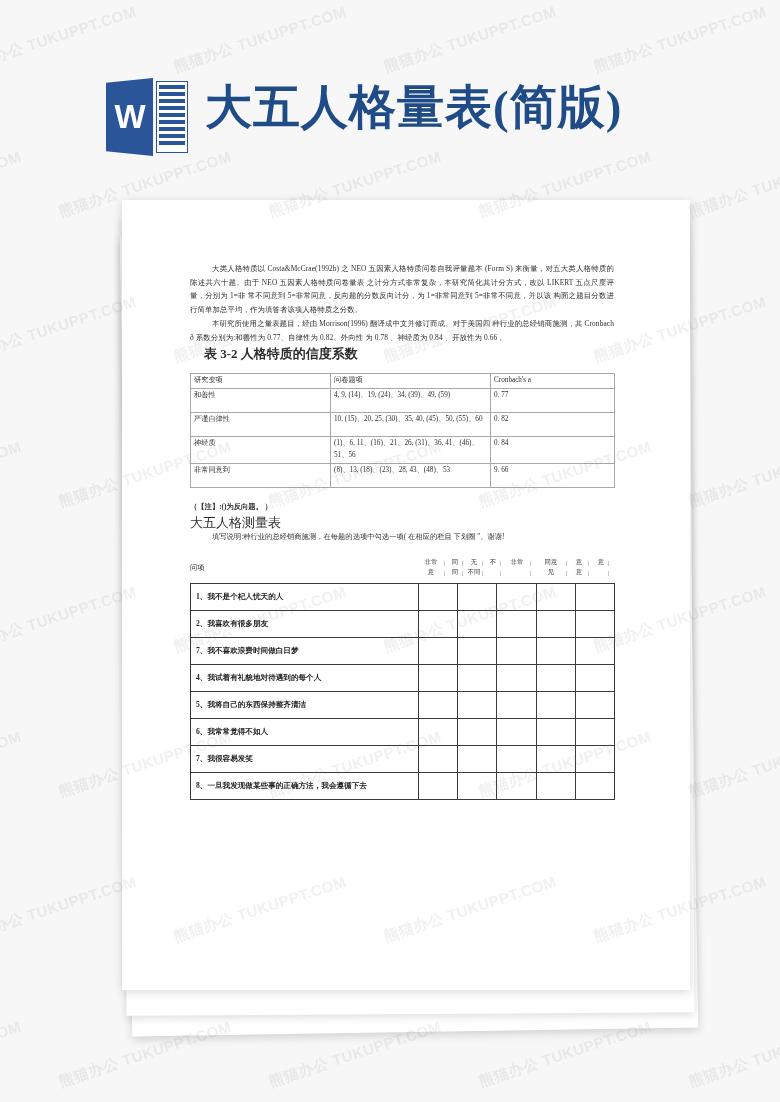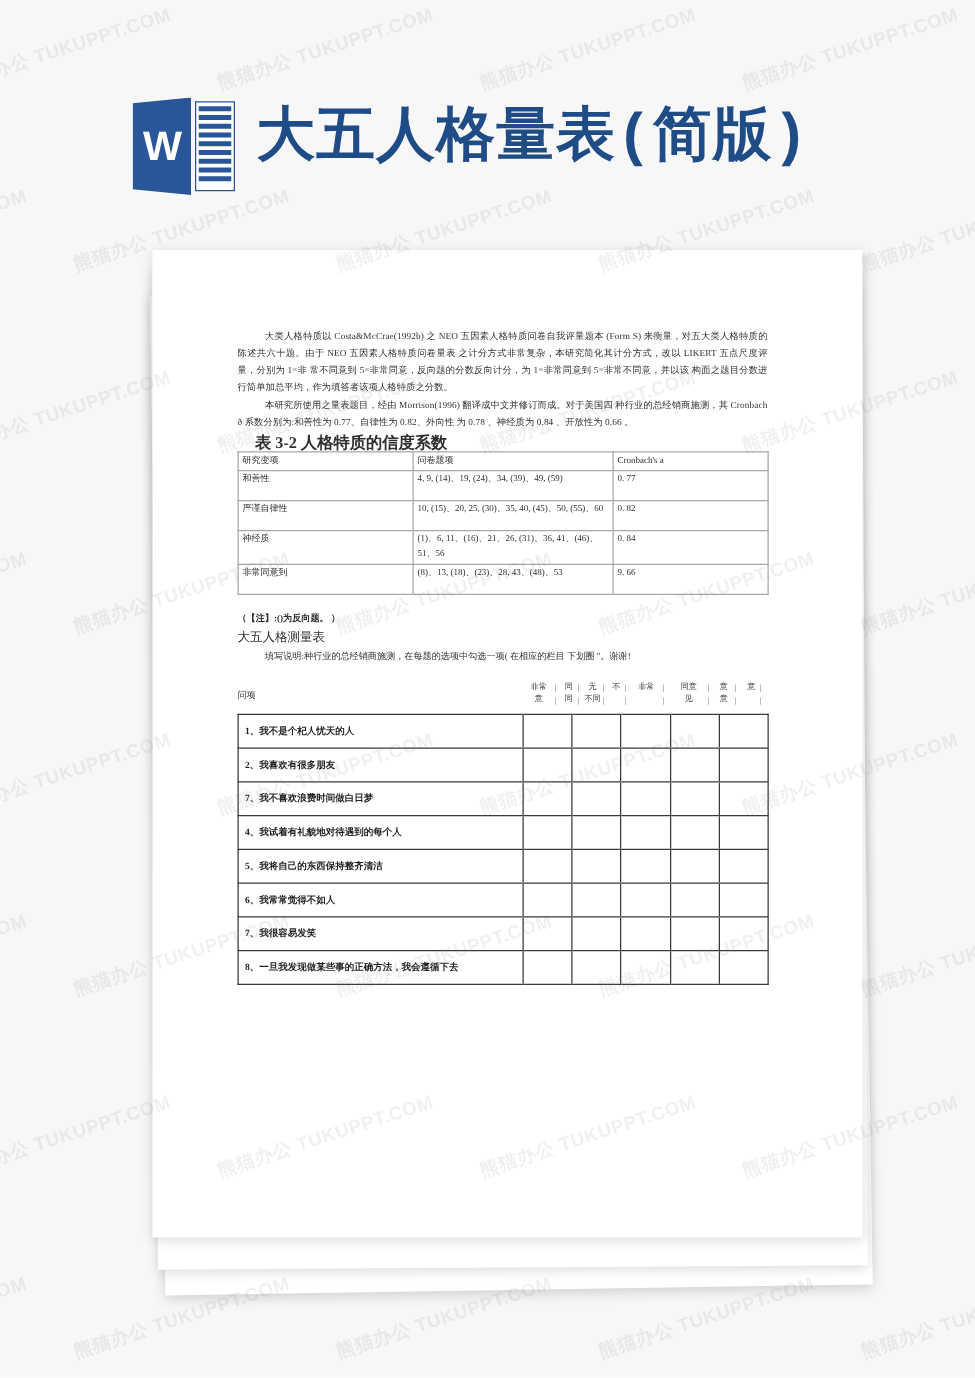--- a/index.html
+++ b/index.html
@@ -69,21 +69,21 @@
     background: #2a5699;
     margin-bottom: 3px;
   }
   .header-title {
     position: absolute;
     left: 205px;
     top: 76px;
     font-size: 47px;
     font-weight: bold;
     color: #1f4b87;
-    font-family: Liberation Mono, monospace;
+    font-family: Liberation Serif, serif;
     letter-spacing: 1px;
     white-space: nowrap;
     text-align: center;
   }
 
   
   .paper-back {
     position: absolute;
     left: 126px;
     top: 232px;
@@ -147,21 +147,21 @@
     margin-top: 3px;
     text-indent: 14px;
     color: #2f2f2f;
     font-weight: bold;
   }
 
   
   table.rel {
     border-collapse: collapse;
     width: 424px;
-    margin-top: 1px;
+    margin-top: 13px;
     table-layout: fixed;
   }
   table.rel td, table.rel th {
     border: 1px solid #a8a8a8;
     font-size: 7.2px;
     line-height: 11.5px;
     padding: 1px 3px 2px 3px;
     vertical-align: top;
     text-align: left;
     font-weight: normal;
@@ -172,21 +172,21 @@
   table.rel col.c3 { width: 124px; }
 
   .note {
     font-size: 7.3px;
     line-height: 12px;
     margin-top: 13px;
     color: #2f2f2f;
     font-weight: bold;
   }
   .scale-title {
-    font-size: 10px;
+    font-size: 13px;
     line-height: 13px;
     margin-top: 3px;
     color: #2f2f2f;
   }
   .instruction {
     font-size: 7.3px;
     line-height: 13px;
     text-indent: 22px;
     margin-top: 1px;
     color: #2f2f2f;

